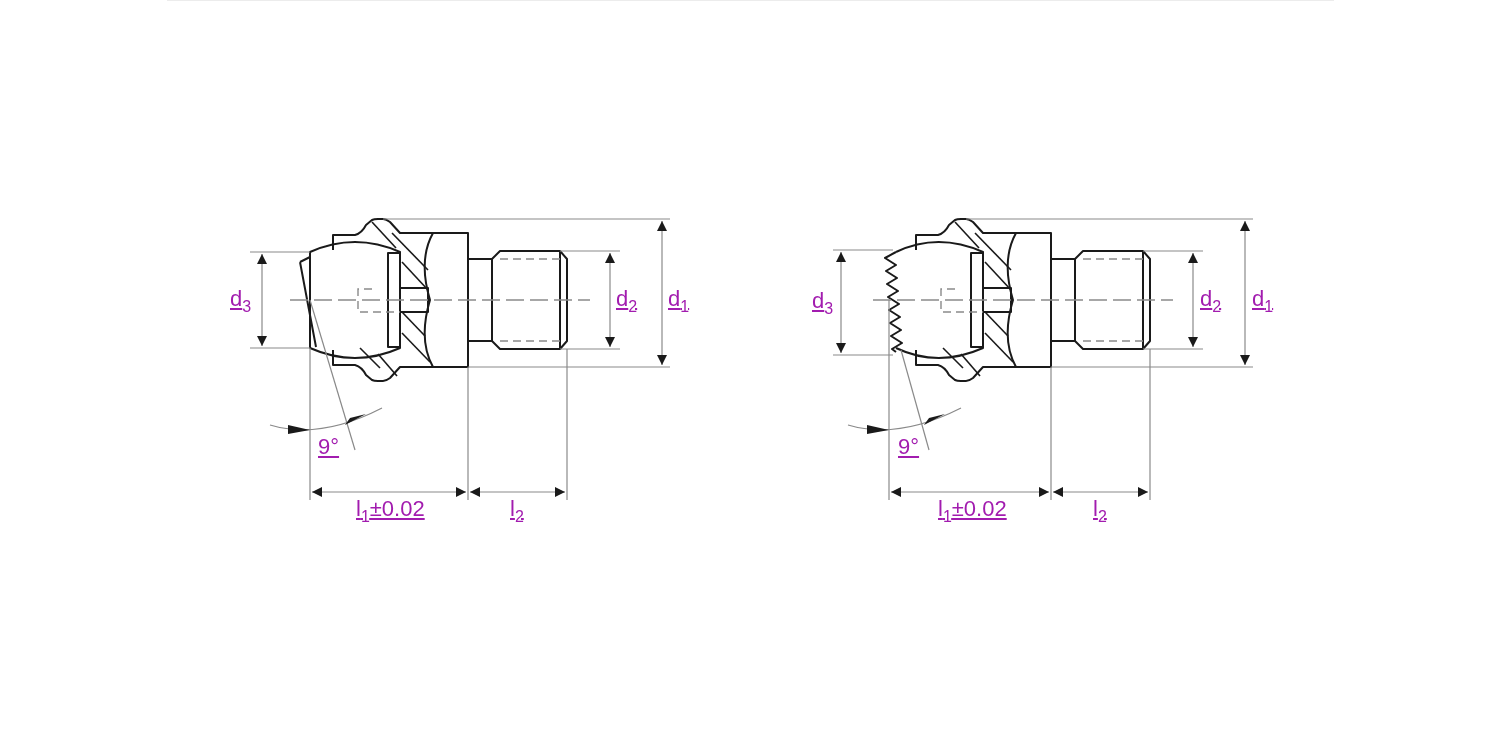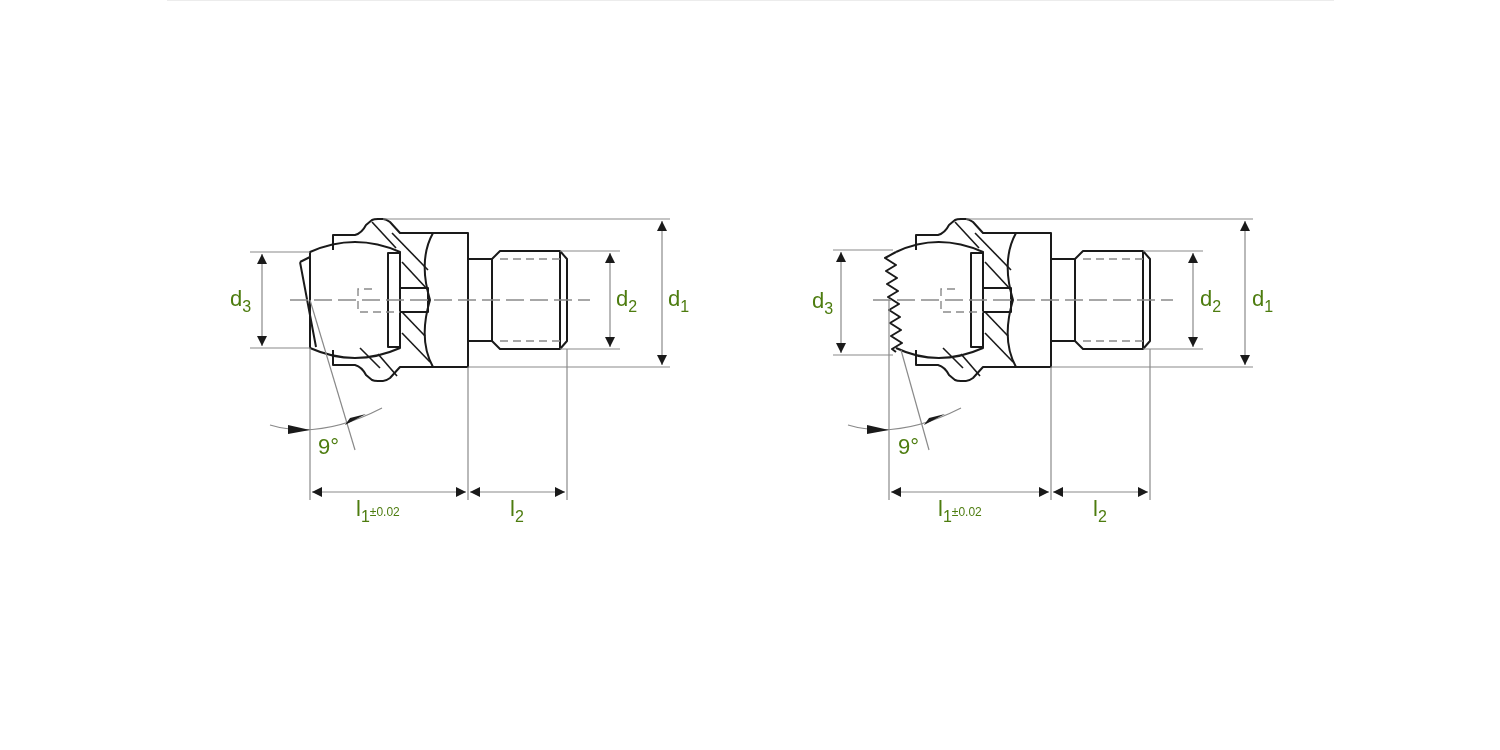--- a/index.html
+++ b/index.html
@@ -1,21 +1,21 @@
 <!DOCTYPE html>
 <html><head>
 <meta charset="utf-8">
 <style>
   html, body { margin: 0; padding: 0; background: #ffffff; }
   body { width: 1500px; height: 750px; position: relative; overflow: hidden; font-family: "Liberation Sans", sans-serif; }
   .topline { position: absolute; left: 167px; top: 0; width: 1167px; height: 1px; background: #ececec; }
   svg#drawing { position: absolute; left: 0; top: 0; }
-  .lbl { position: absolute; font-family: "Liberation Sans", sans-serif; font-size: 22px; color: #4d7c0f; line-height: 1; white-space: nowrap; }
+  .lbl { position: absolute; font-family: "Liberation Sans", sans-serif; font-size: 22px; color: #a21caf; line-height: 1; white-space: nowrap; text-decoration: underline; }
   .lbl sub { font-size: 16px; vertical-align: -6px; }
-  .lbl .tol { font-size: 12px; text-align: center; }
+  .lbl .tol { font-size: 22px; text-align: center; }
 </style>
 </head>
 <body>
 
 <div class="topline"></div>
 
 <svg id="drawing" width="1500" height="750" viewBox="0 0 1500 750">
   <defs>
     <marker id="arr" viewBox="0 0 10 10" refX="10" refY="5" markerWidth="22" markerHeight="10" markerUnits="userSpaceOnUse" orient="auto-start-reverse">
       <path d="M0,0 L10,5 L0,10 z" fill="#1a1a1a"></path>

